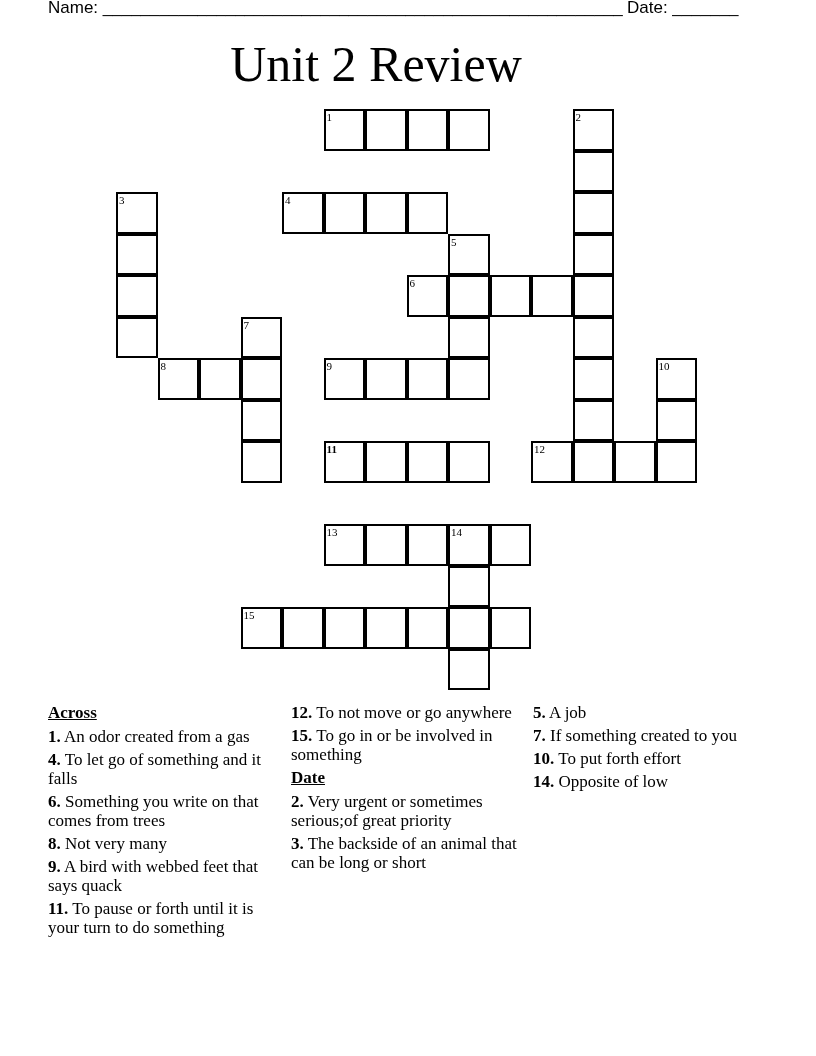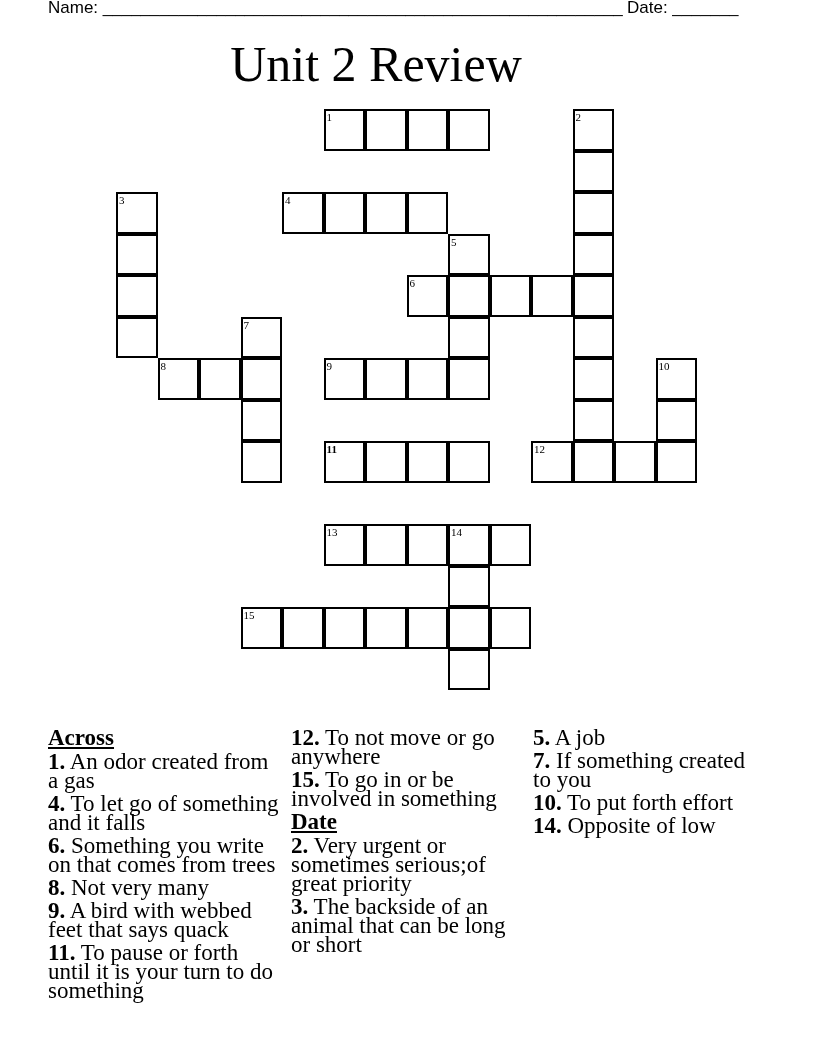--- a/index.html
+++ b/index.html
@@ -3,21 +3,21 @@
 <meta charset="utf-8">
 <style>
   html, body { margin:0; padding:0; background:#fff; }
   body { width:816px; height:1056px; position:relative; overflow:hidden; font-family:"Liberation Serif", serif; color:#000; }
   .header-line { position:absolute; top:-2px; left:48px; font-family:"Liberation Sans", sans-serif; font-size:17px; white-space:nowrap; }
   .header-line .date { position:absolute; left:579px; top:0; white-space:nowrap; }
   .title { position:absolute; top:34px; left:0; width:752px; text-align:center; font-size:50px; line-height:60px; }
   .grid { position:absolute; left:117px; top:110px; width:600px; height:590px; }
   .cell { position:absolute; width:41.5px; height:41.5px; box-sizing:border-box; border:2px solid #000; background:#fff; margin-left:-1px; margin-top:-1px; }
   .cell .num { position:absolute; top:0; left:1px; font-size:11px; line-height:12px; }
-  .clues { position:absolute; top:703px; font-size:23px; line-height:19px;margin-top:25px; }
+  .clues { position:absolute; top:703px; font-size:17px; line-height:19px; }
   .clues .heading { font-weight:bold; text-decoration:underline; margin-bottom:5px; }
   .clues .clue { margin-bottom:4px; }
   .clues .clue b { font-weight:bold; }
   .col1 { left:48px; width:232px; }
   .col2 { left:291px; width:232px; }
   .col3 { left:533px; width:232px; }
 </style>
 </head>
 <body>
 

